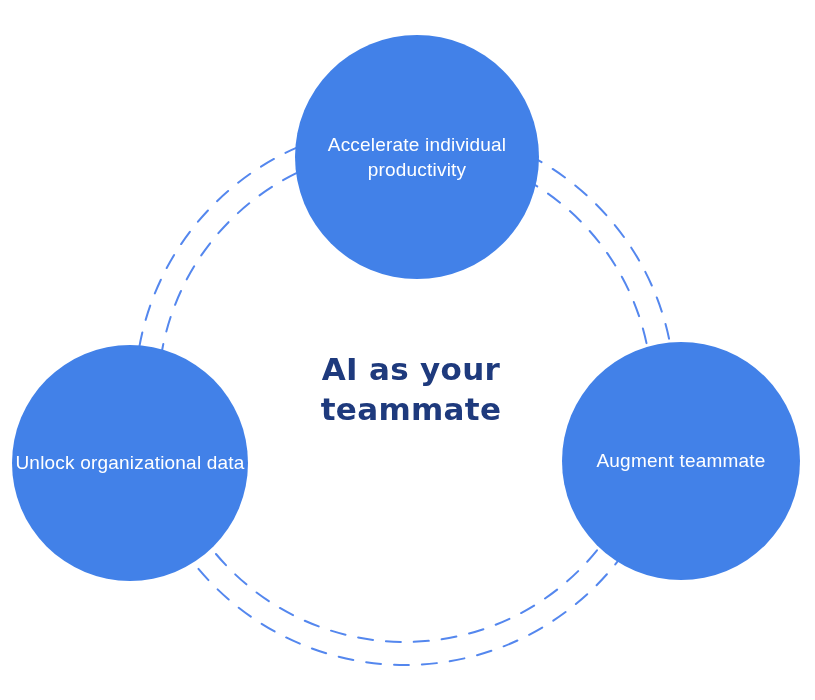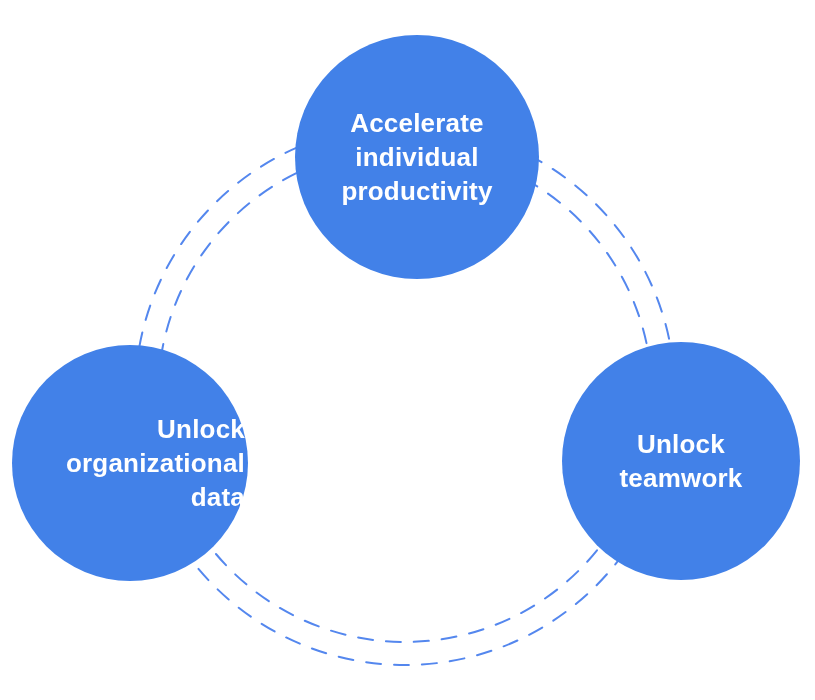--- a/index.html
+++ b/index.html
@@ -35,22 +35,22 @@
     border-radius: 50%;
     background: #4281E8;
     display: flex;
     align-items: center;
     justify-content: center;
     text-align: center;
   }
   .node-label {
     display: inline-block;
     color: #ffffff;
-    font-weight: 700;
-    font-size: 26px;
+    font-weight: 400;
+    font-size: 19px;
     line-height: 1.32;
     letter-spacing: 0.2px;
   }
   .node-top    { left: 295px; top: 35px;  width: 244px; height: 244px; }
   .node-left   { left: 12px;  top: 345px; width: 236px; height: 236px; }
   .node-right  { left: 562px; top: 342px; width: 238px; height: 238px; }
   .node-top   .node-label { max-width: 190px; }
   .node-left  .node-label { max-width: 230px; }
   .node-right .node-label { max-width: 170px; }
   .center-title {
@@ -80,17 +80,19 @@
 
   <div class="node node-top" style="background: rgb(66, 129, 232);">
     <span class="node-label" style="color: rgb(255, 255, 255);">Accelerate individual productivity</span>
   </div>
 
   <div class="node node-left" style="background: rgb(66, 129, 232); text-align: right;">
     <span class="node-label" style="color: rgb(255, 255, 255);">Unlock organizational data</span>
   </div>
 
   <div class="node node-right" style="background: rgb(66, 129, 232);">
-    <span class="node-label" style="color: rgb(255, 255, 255);">Unlock teamwork</span>
+    <span class="node-label" style="color: rgb(255, 255, 255);">Augment teammate</span>
   </div>
 
+  <div class="center-title" style="color: rgb(30, 58, 125);">AI as your
+teammate</div>
 
 </div>
 
 </body></html>

